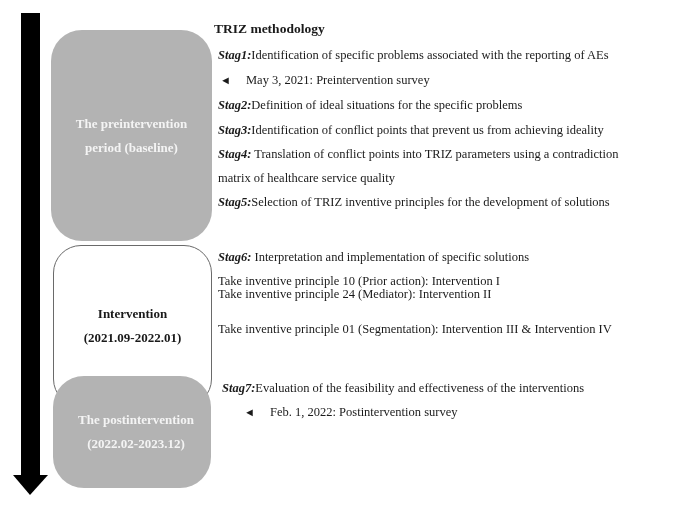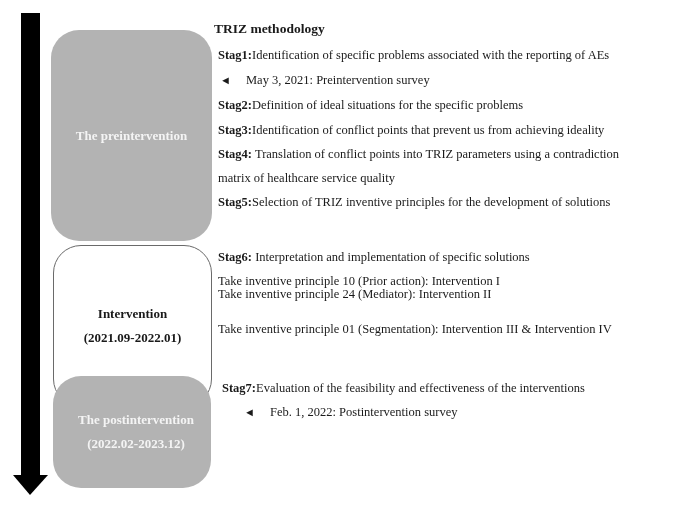--- a/index.html
+++ b/index.html
@@ -7,41 +7,42 @@
            font-family: "Liberation Serif", "DejaVu Serif", serif; color: #1a1a1a; }
 
     .arrow-shaft { position: absolute; left: 21px; top: 13px; width: 19px; height: 463px; background: #000; }
     .arrow-head { position: absolute; left: 13px; top: 475px; width: 0; height: 0;
                   border-left: 17px solid transparent; border-right: 18px solid transparent;
                   border-top: 20px solid #000; }
 
     .phase { position: absolute; box-sizing: border-box; border-radius: 28px;
              display: flex; flex-direction: column; align-items: center; justify-content: center;
              text-align: center; font-weight: bold; font-size: 13px; line-height: 24px; }
-    .phase.gray { background: #b3b3b3; color: #f4f4f4; }
+    .phase.gray { background: #b3b3b3; color: #f4f4f4; border-radius: 31px; }
     .phase.white { background: #ffffff; border: 1.2px solid #6a6a6a; color: #1a1a1a; }
 
     #phase-pre { left: 51px; top: 30px; width: 161px; height: 211px; }
     #phase-int { left: 53px; top: 245px; width: 159px; height: 162px; }
     #phase-post { left: 53px; top: 376px; width: 158px; height: 112px; padding-left: 8px; }
 
     .text-block { position: absolute; font-size: 12.5px; }
     .line { position: absolute; white-space: nowrap; }
     .title { font-weight: bold; font-size: 13.5px; }
-    .stage-label { font-weight: bold; }
+    .stage-label { font-weight: bold; font-style: italic; }
     .tri { font-size: 11px; display: inline-block; width: 26px; }
   </style>
 </head>
 <body>
 
 <div class="arrow-shaft"></div>
 <div class="arrow-head"></div>
 
 <div id="phase-pre" class="phase gray">
   <div>The preintervention</div>
+  <div>period (baseline)</div>
 </div>
 
 <div id="phase-int" class="phase white">
   <div>Intervention</div>
   <div>(2021.09-2022.01)</div>
 </div>
 
 <div id="phase-post" class="phase gray">
   <div>The postintervention</div>
   <div>(2022.02-2023.12)</div>

